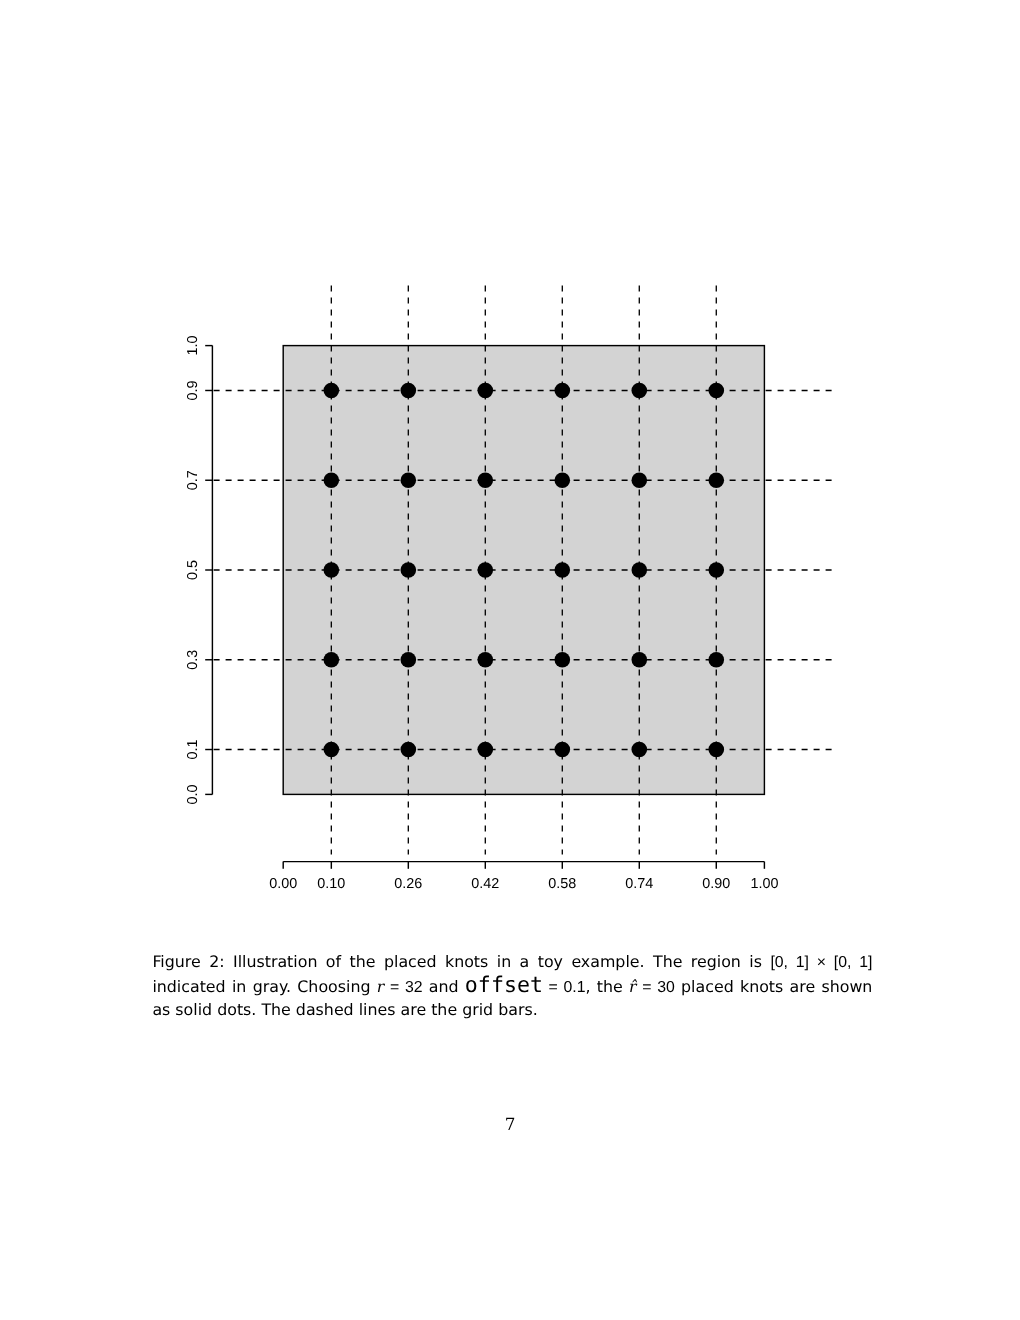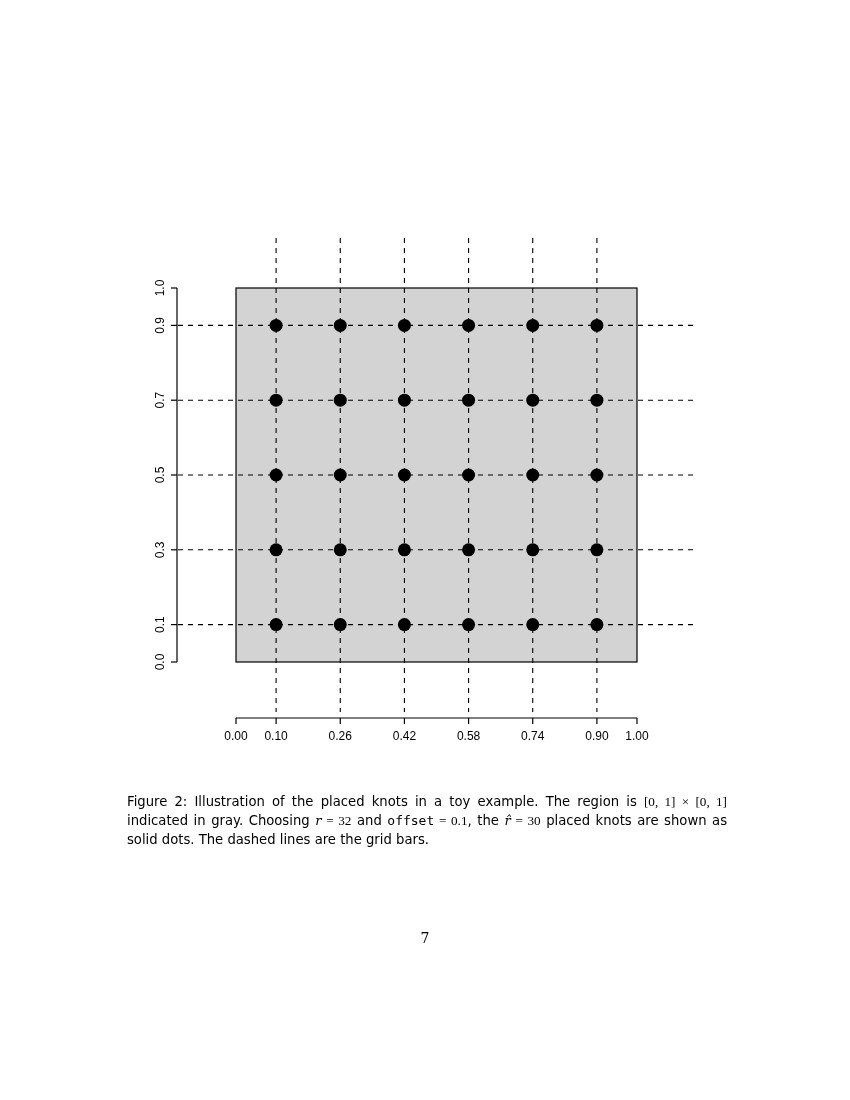--- a/index.html
+++ b/index.html
@@ -4,23 +4,23 @@
 <style>
   html, body { margin:0; padding:0; background:#ffffff; }
   body { width:850px; height:1100px; position:relative; overflow:hidden; }
   #figure { position:absolute; left:0; top:0; width:850px; height:780px; }
   .tick-label { font-family:"Liberation Sans", sans-serif; font-size:12px; fill:#000; }
   .caption {
     position:absolute; left:127px; top:792px; width:600px;
     font-family:"DejaVu Sans", sans-serif; font-size:13.2px; line-height:19px; color:#000;
     text-align:justify;
   }
-  .caption .math { font-family:Liberation Serif, serif; font-style:normal; }
+  .caption .math { font-family:Liberation Sans, sans-serif; font-style:normal; }
   .caption .mi { font-family:"DejaVu Serif", serif; font-style:italic; }
-  .caption .tt { font-family:"DejaVu Sans Mono", monospace; font-size:13px; }
+  .caption .tt { font-family:"DejaVu Sans Mono", monospace; font-size:18px; }
   .page-number {
     position:absolute; left:0; width:850px; top:930px; text-align:center;
     font-family:"DejaVu Serif", serif; font-size:14px; color:#000;
   }
 </style>
 </head>
 <body>
 
 <svg id="figure" width="850" height="780" viewBox="0 0 850 780">
 

